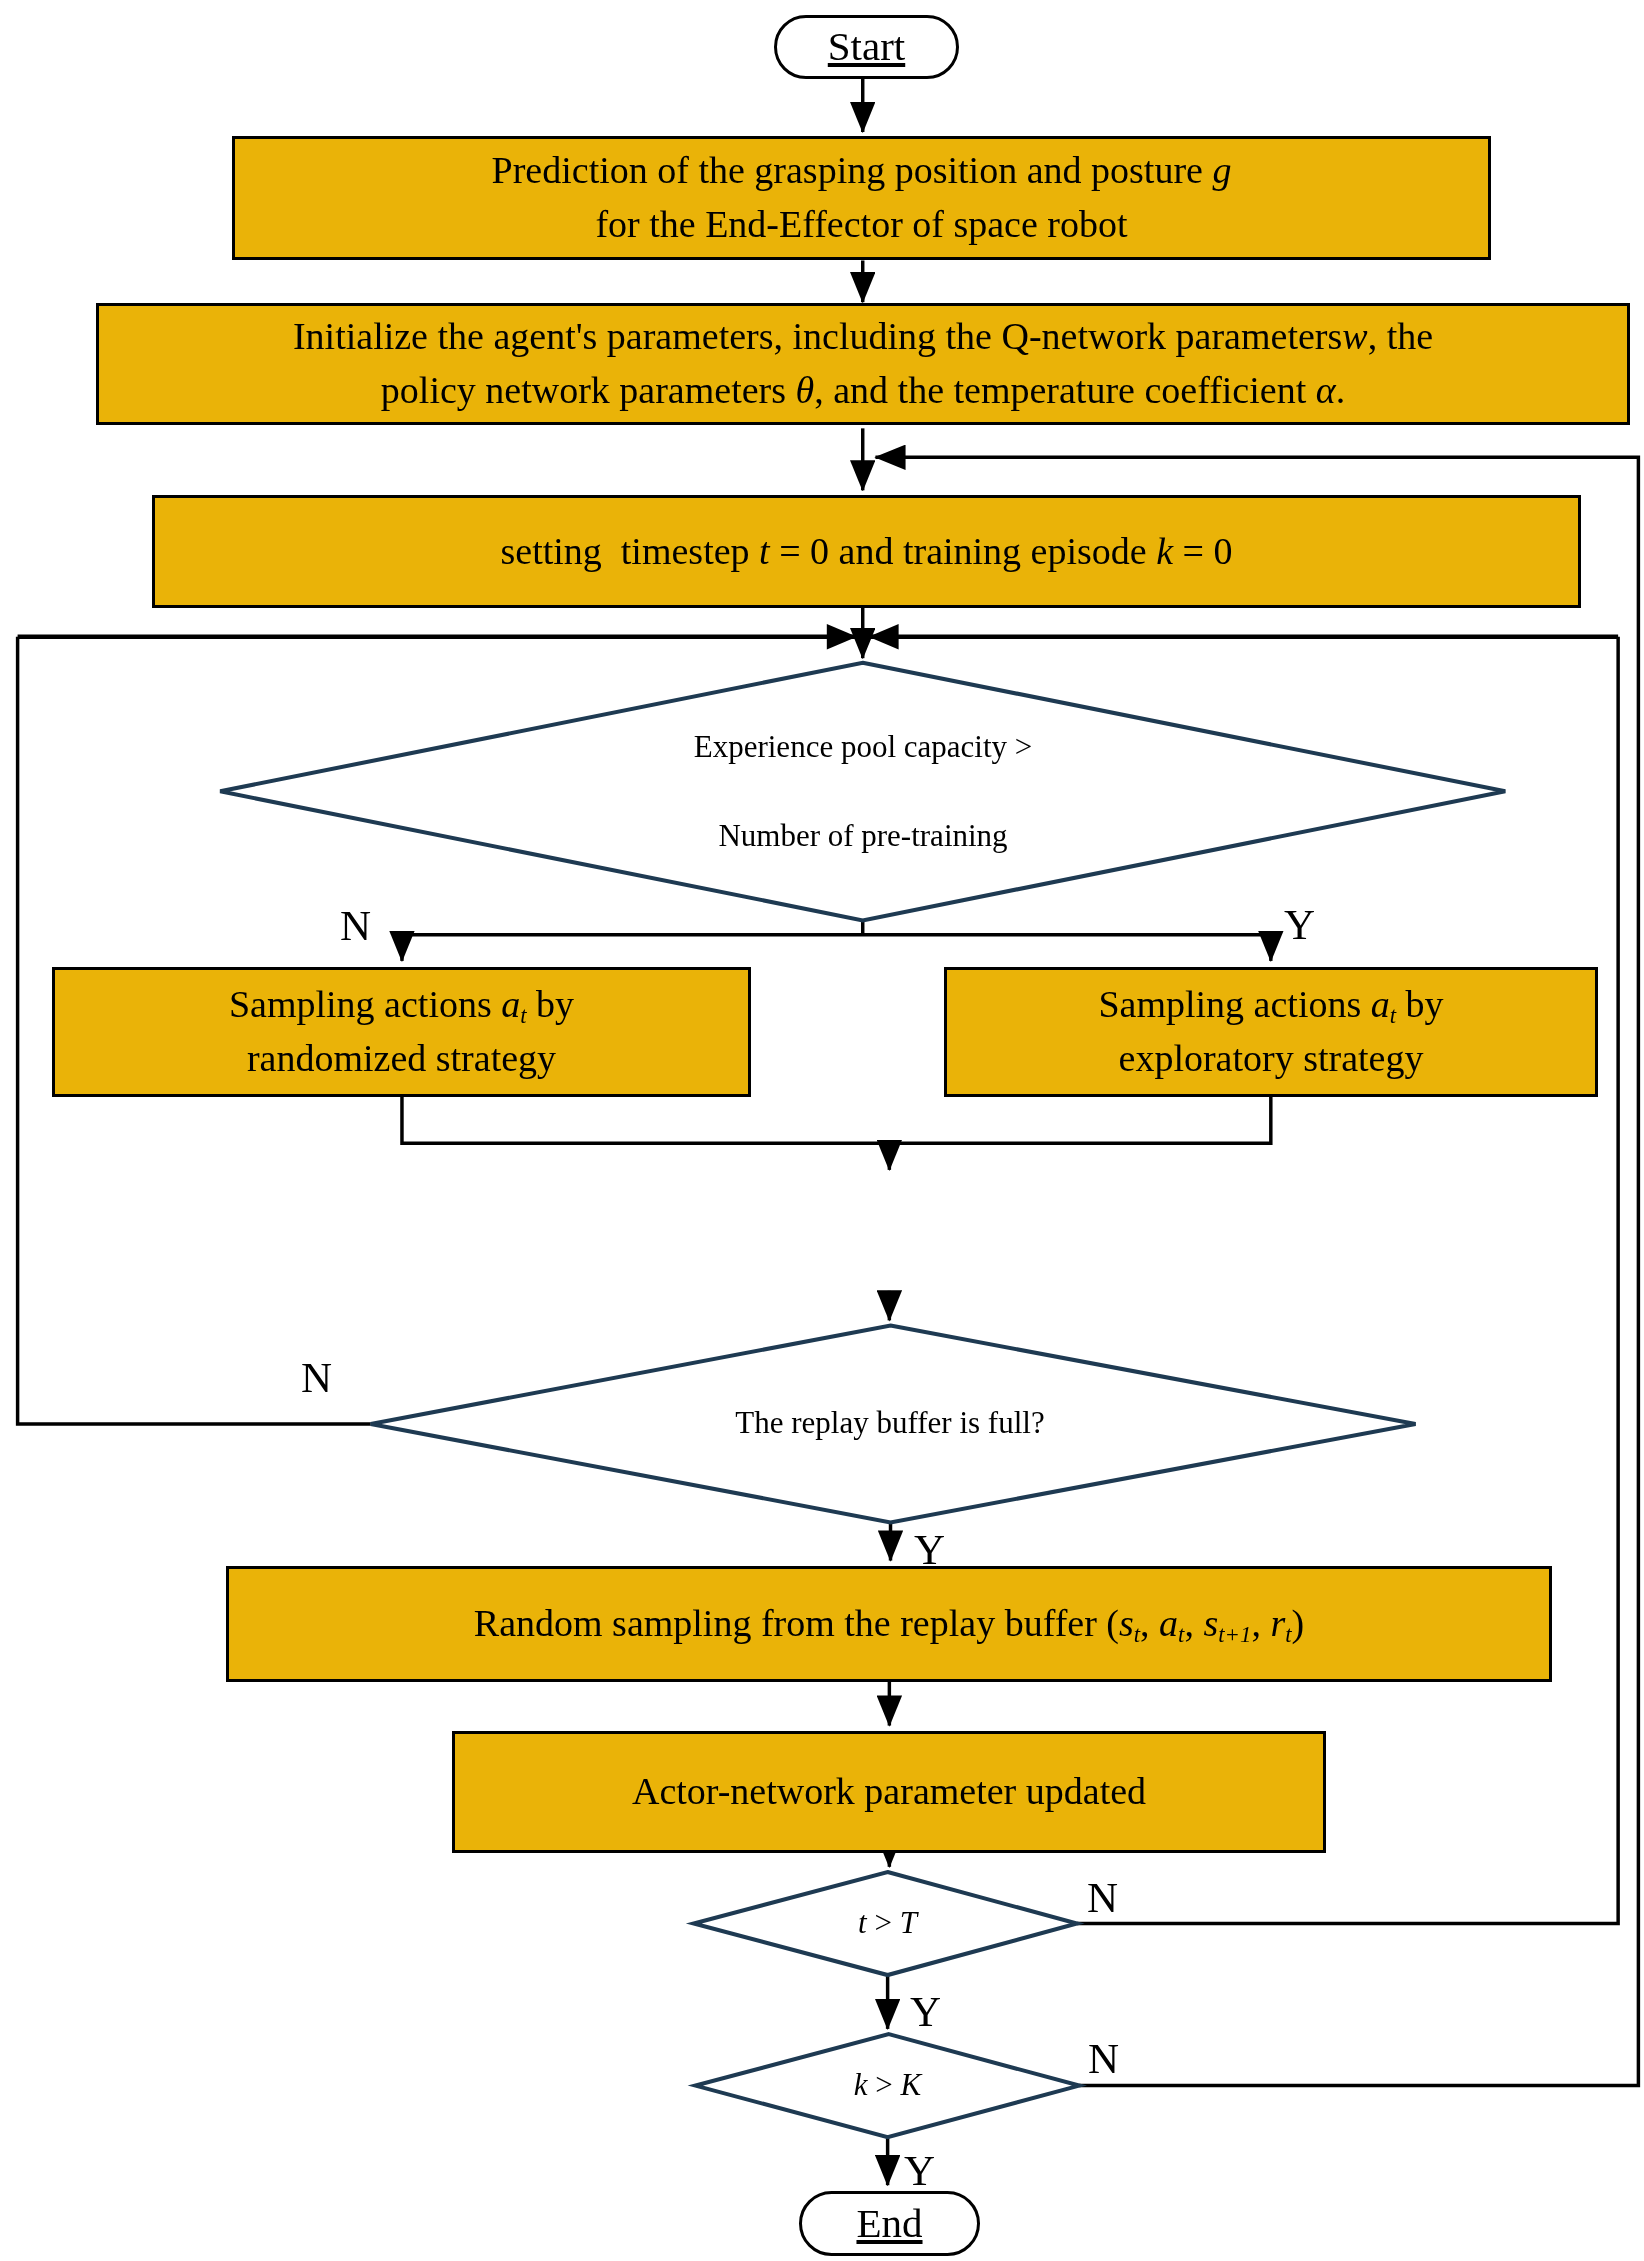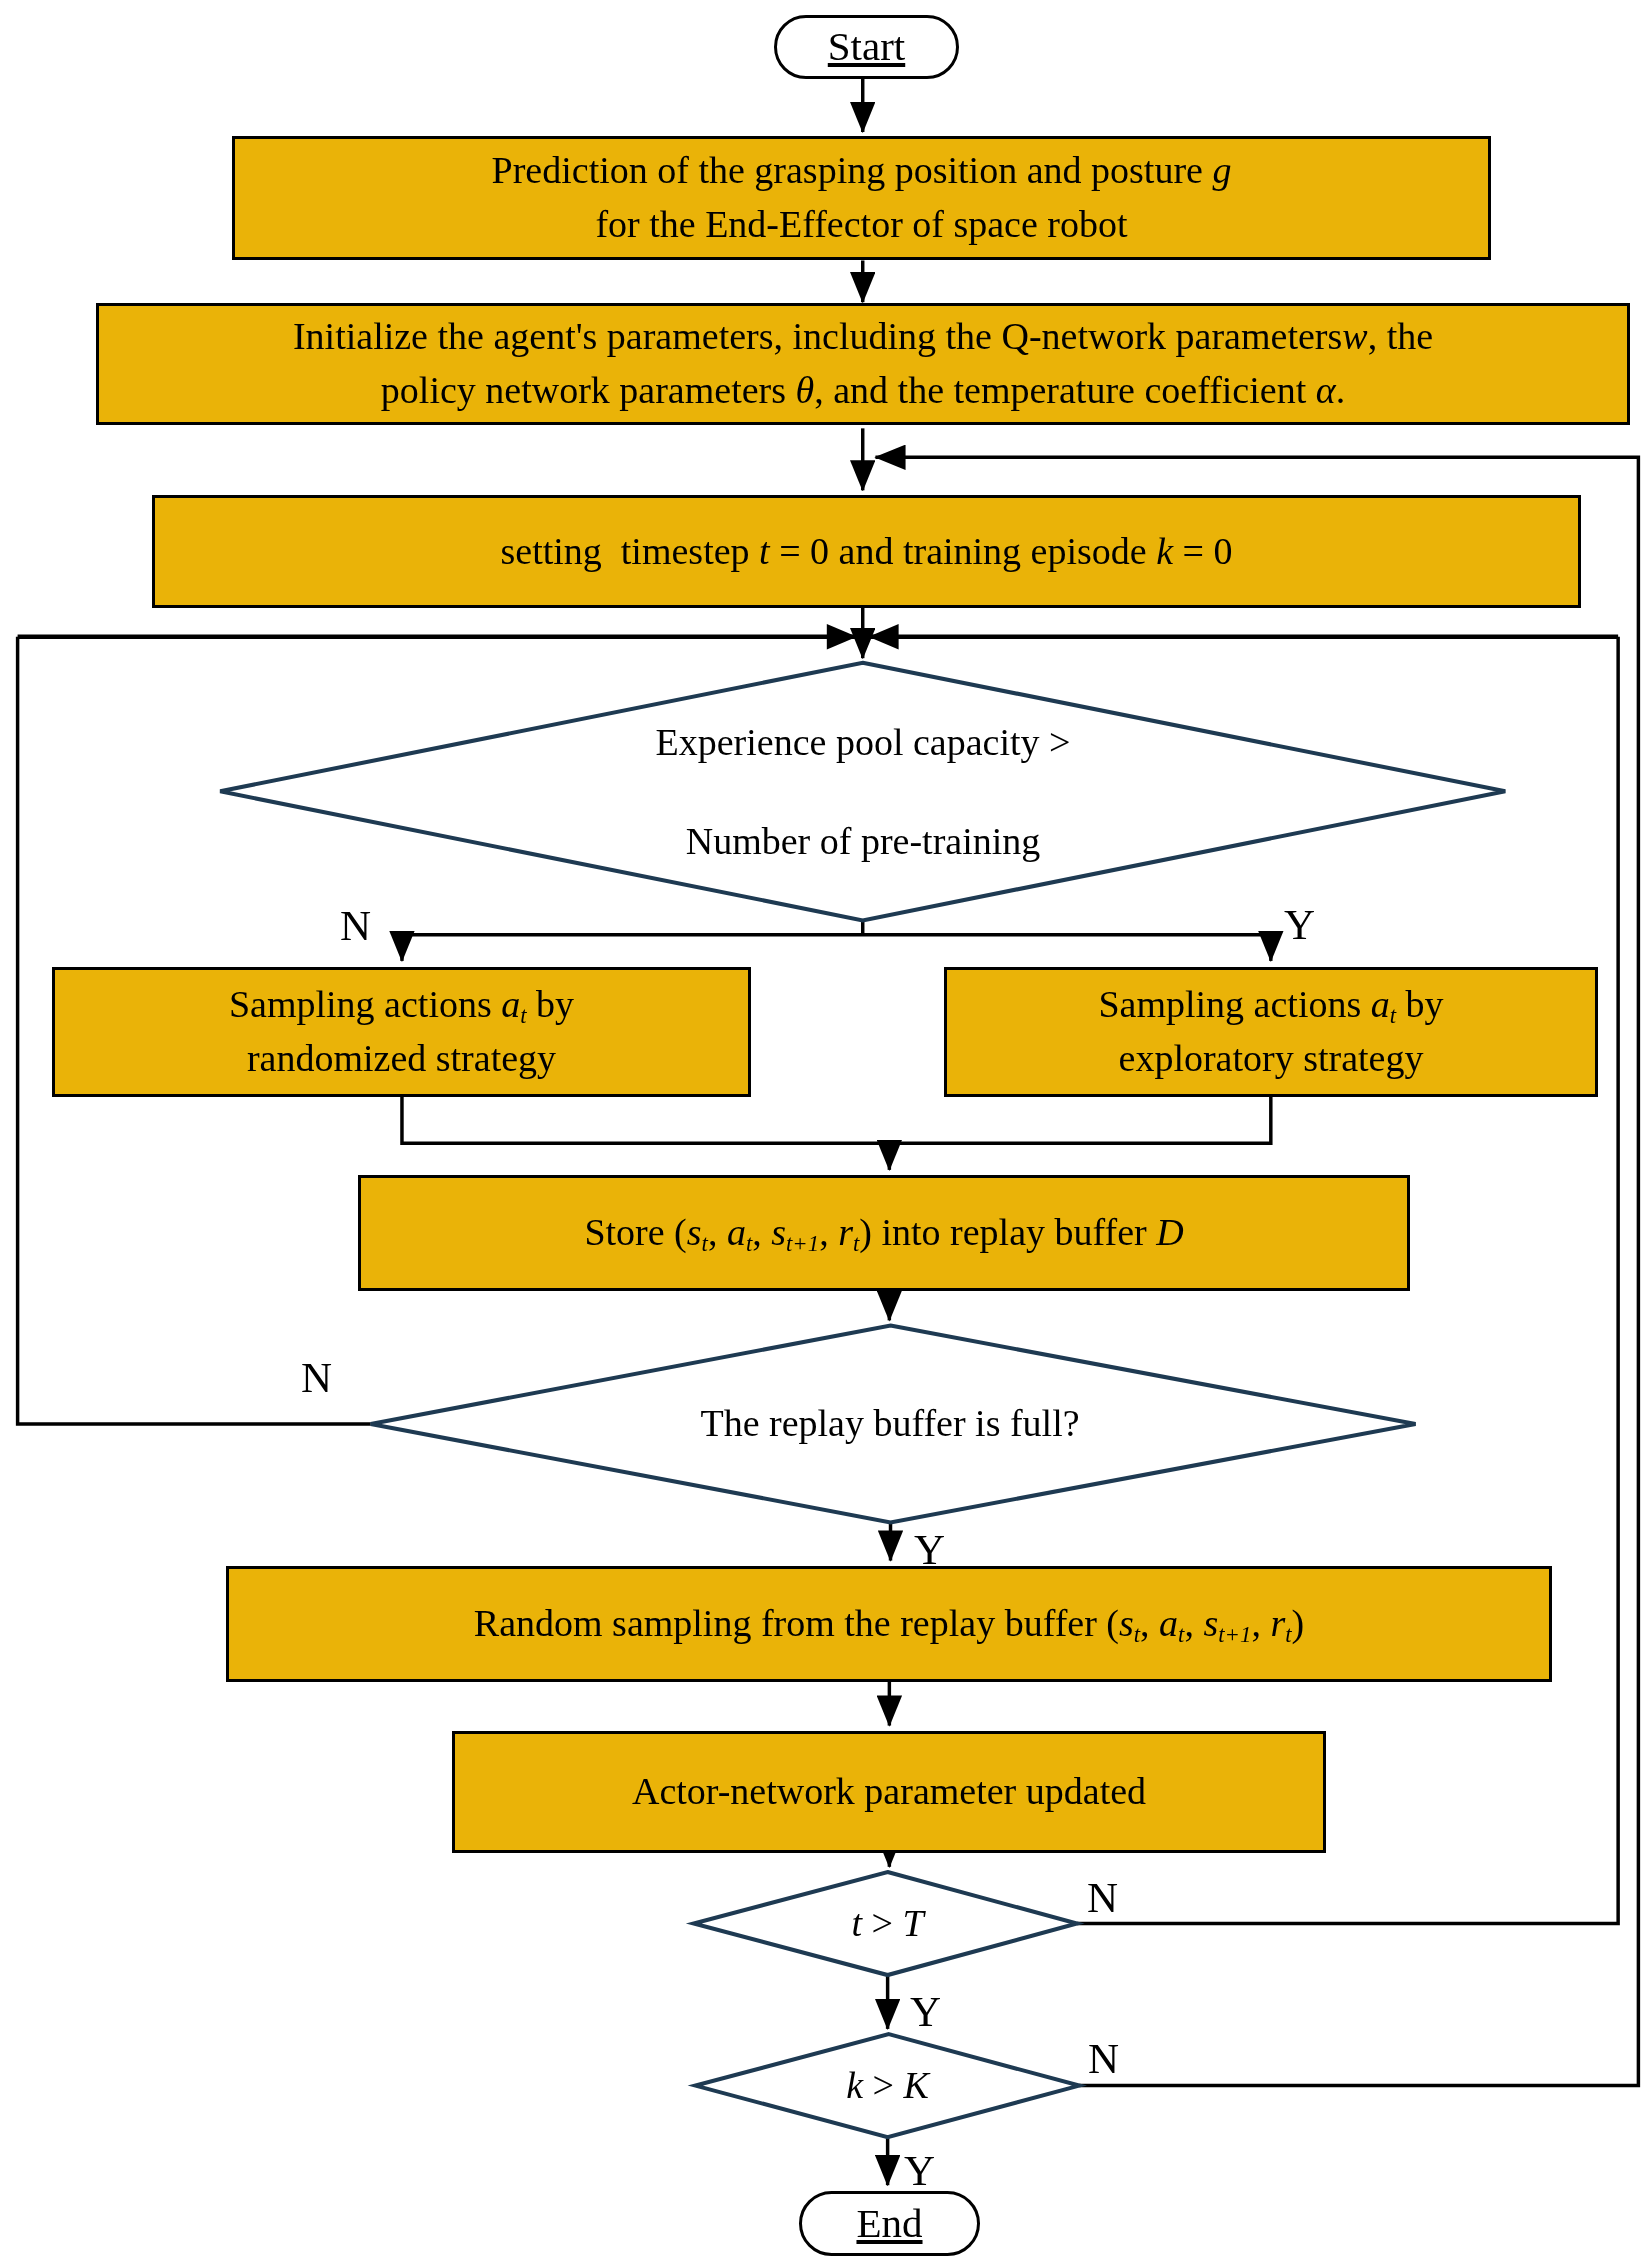--- a/index.html
+++ b/index.html
@@ -15,21 +15,21 @@
   .node{
     position:absolute;box-sizing:border-box;
     display:flex;flex-direction:column;align-items:center;justify-content:center;
     text-align:center;font-size:38px;line-height:1.42;
   }
   .rect{border:3.5px solid #000;background:#eab308;}
   .terminal{border:3.5px solid #000;border-radius:34px;background:#fff;font-size:41px;text-decoration:underline;}
   .dia-label{
     position:absolute;box-sizing:border-box;
     display:flex;flex-direction:column;align-items:center;justify-content:center;
-    text-align:center;font-size:38px;line-height:1.45;background:transparent;gap:44px;
+    text-align:center;font-size:31px;line-height:1.45;background:transparent;gap:44px;
   }
   .tline{white-space:nowrap;}
   .tline span{white-space:pre-wrap;}
   .it{font-style:italic;}
   .sb{font-size:0.60em;vertical-align:-0.28em;}
   .nylabel{position:absolute;font-size:43px;line-height:1;}
 </style>
 </head>
 <body>
 
@@ -101,23 +101,20 @@
   <div class="node rect" style="left:52px;top:967px;width:699px;height:130px">
     <div class="tline"><span>Sampling actions </span><span class="it">a</span><span class="it sb">t</span><span> by</span></div>
     <div class="tline"><span>randomized strategy</span></div>
   </div>
 
   <div class="node rect" style="left:944px;top:967px;width:654px;height:130px">
     <div class="tline"><span>Sampling actions </span><span class="it">a</span><span class="it sb">t</span><span> by</span></div>
     <div class="tline"><span>exploratory strategy</span></div>
   </div>
 
-  <div class="node rect" style="left:358px;top:1175px;width:1052px;height:116px">
-    <div class="tline"><span>Store (</span><span class="it">s</span><span class="it sb">t</span><span>, </span><span class="it">a</span><span class="it sb">t</span><span>, </span><span class="it">s</span><span class="it sb">t+1</span><span>, </span><span class="it">r</span><span class="it sb">t</span><span>) into replay buffer </span><span class="it">D</span></div>
-  </div>
 
   <div class="node rect" style="left:226px;top:1566px;width:1326px;height:116px">
     <div class="tline"><span>Random sampling from the replay buffer (</span><span class="it">s</span><span class="it sb">t</span><span>, </span><span class="it">a</span><span class="it sb">t</span><span>, </span><span class="it">s</span><span class="it sb">t+1</span><span>, </span><span class="it">r</span><span class="it sb">t</span><span>)</span></div>
   </div>
 
   <div class="node rect" style="left:452px;top:1731px;width:874px;height:122px">
     <div class="tline"><span>Actor-network parameter updated</span></div>
   </div>
 
   <div class="dia-label" style="left:342px;top:721px;width:1042px;height:142px">

